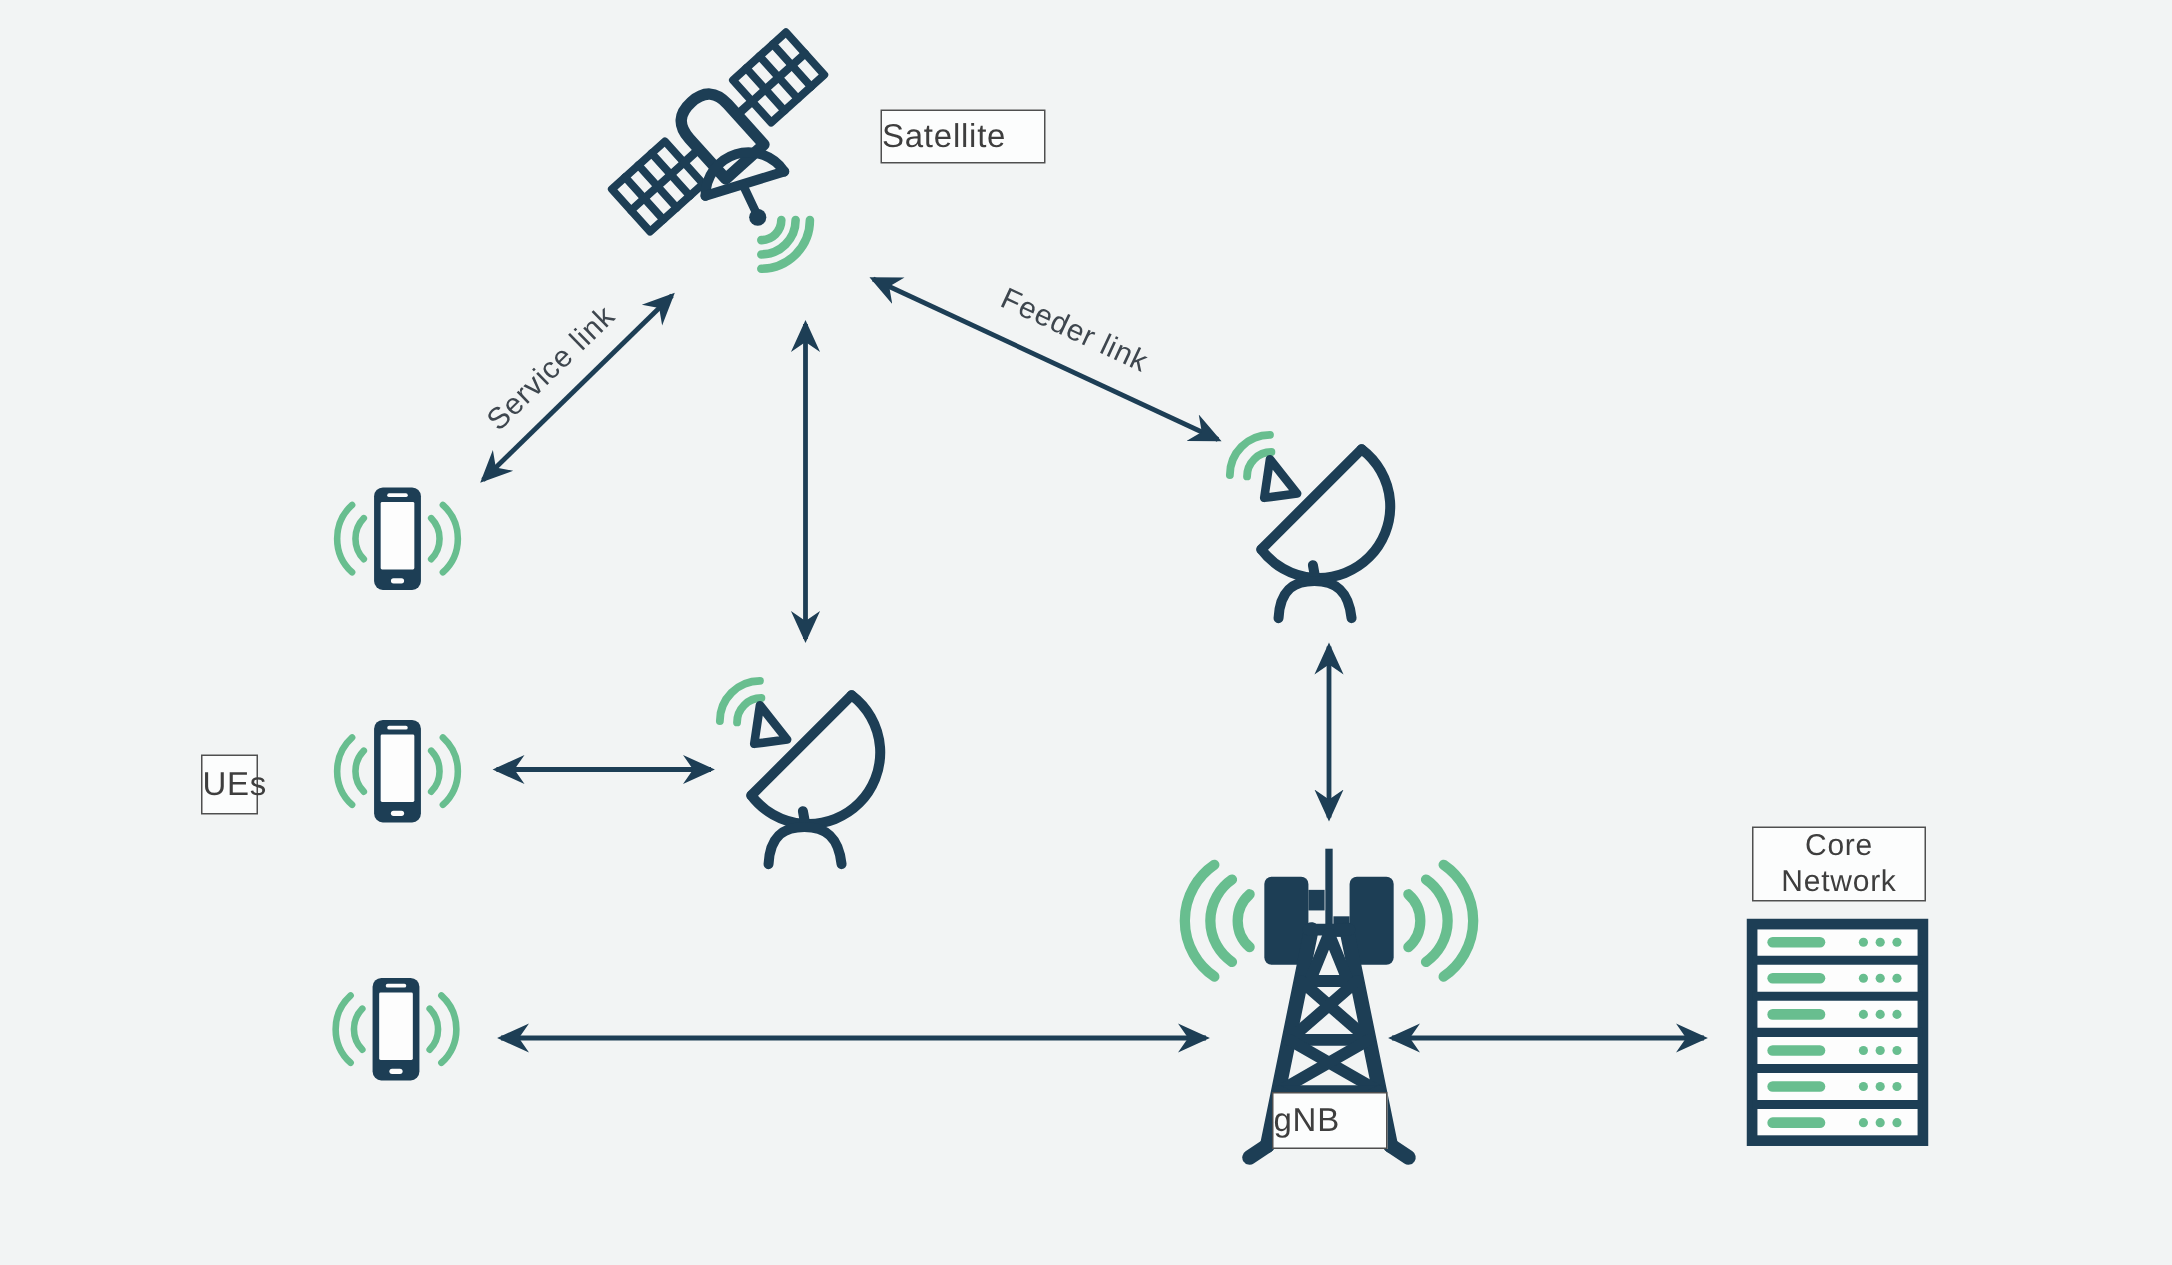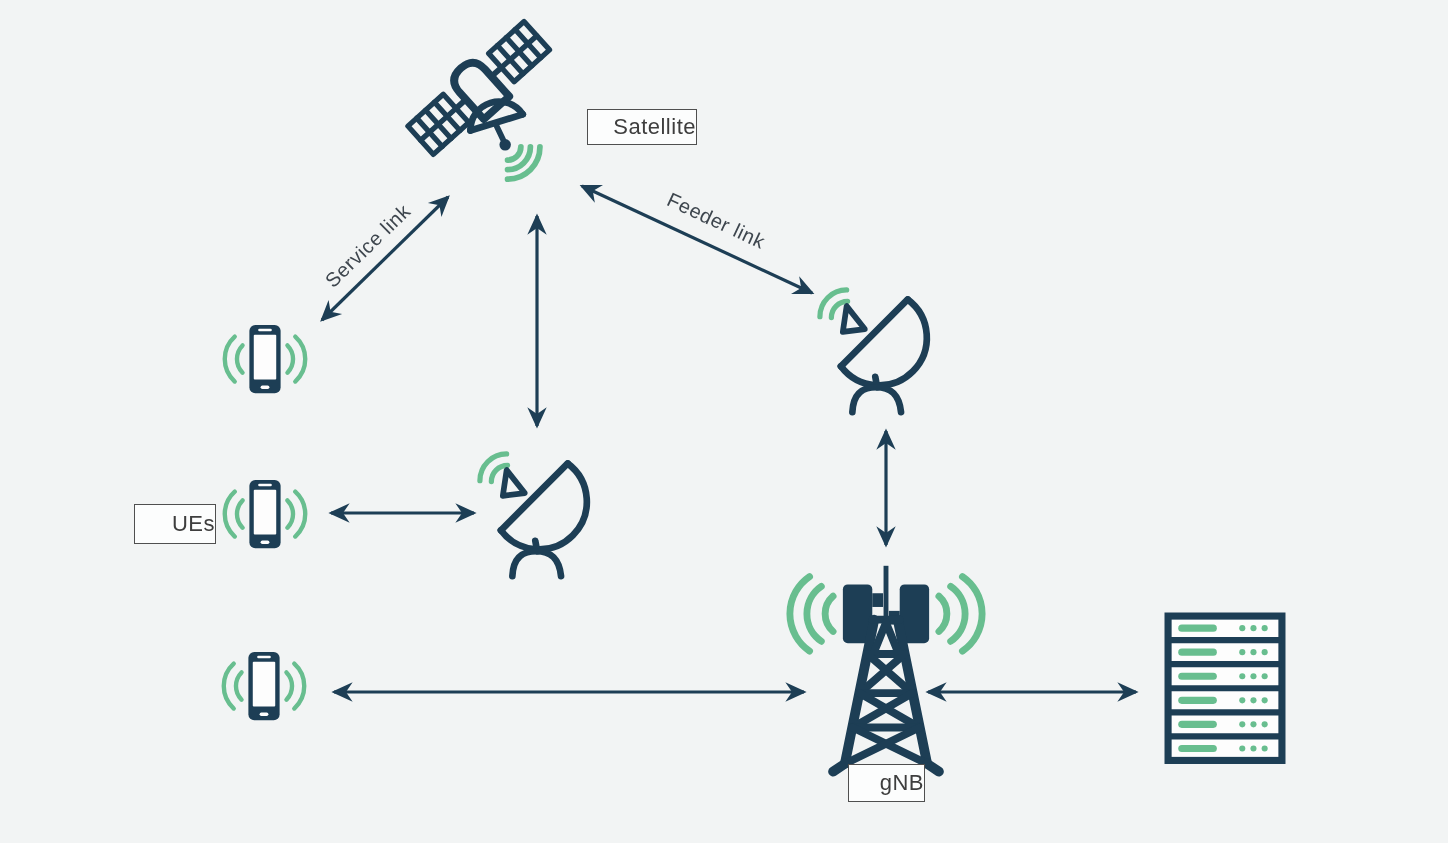--- a/index.html
+++ b/index.html
@@ -9,26 +9,25 @@
     font-family:"Liberation Sans", sans-serif;
     position:relative;overflow:hidden;
   }
   .canvas{position:absolute;inset:0;width:1448px;height:843px;}
   .abs{position:absolute;}
   .label-box{
     position:absolute;
     border:1.5px solid #4f4f4f;
     background:#fcfdfd;
     color:#3e3e3e;
-    display:flex;align-items:center;justify-content:flex-end;
+    display:flex;align-items:center;justify-content:flex-start;
     text-align:center;
     font-size:22px;
     letter-spacing:0.5px;
     box-sizing:border-box;
-    margin-top:36px;
   }
   .link-label{
     position:absolute;
     color:#3e464e;
     font-size:20px;
     letter-spacing:0.6px;
     white-space:nowrap;
     transform-origin:center center;
   }
   svg{display:block;overflow:visible;}
@@ -230,28 +229,31 @@
         <circle cx="77" cy="134.2" r="3"></circle>
         <circle cx="88" cy="134.2" r="3"></circle>
         <circle cx="99" cy="134.2" r="3"></circle>
     </g>
   </svg>
 
   <div class="label-box" style="left:587px;top:73px;width:110px;height:36px">
     <span>Satellite</span>
   </div>
 
-  <div class="label-box" style="left:134px;top:468px;width:82px;height:40px">
+  <div class="label-box" style="left:134px;top:503px;width:38px;height:40px">
     <span>UEs</span>
   </div>
 
   <div class="label-box" style="left:848px;top:728px;width:77px;height:38px">
     <span>gNB</span>
   </div>
 
+  <div class="label-box" style="left:1168px;top:551px;width:116px;height:50px;font-size:20px;line-height:24px">
+    <span>Core Network</span>
+  </div>
 
   <div class="link-label" style="left:368px;top:246px;transform:translate(-50%,-50%) rotate(-44deg)">
     <span>Service link</span>
   </div>
 
   <div class="link-label" style="left:716px;top:221px;transform:translate(-50%,-50%) rotate(25deg)">
     <span>Feeder link</span>
   </div>
 
 </div>

